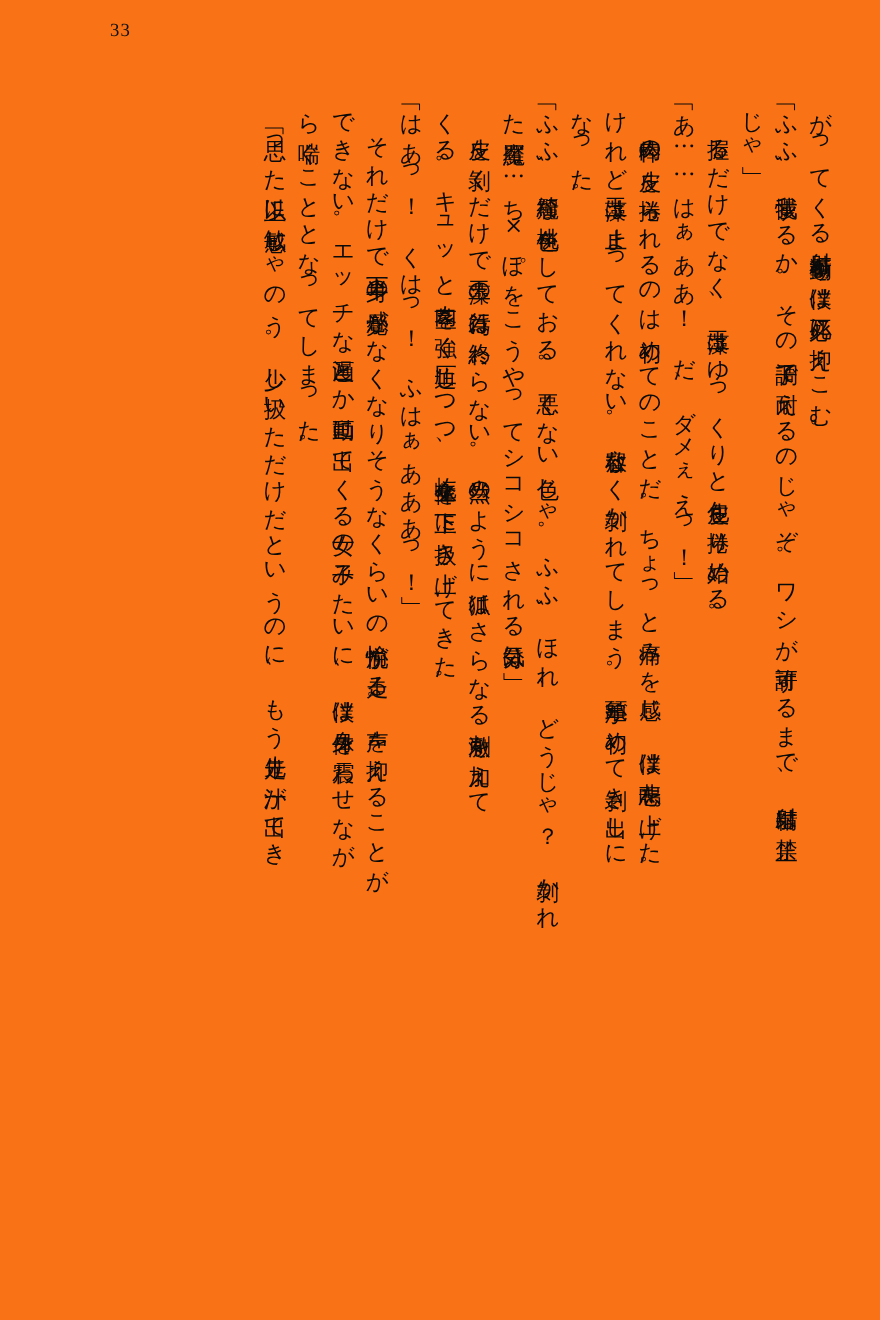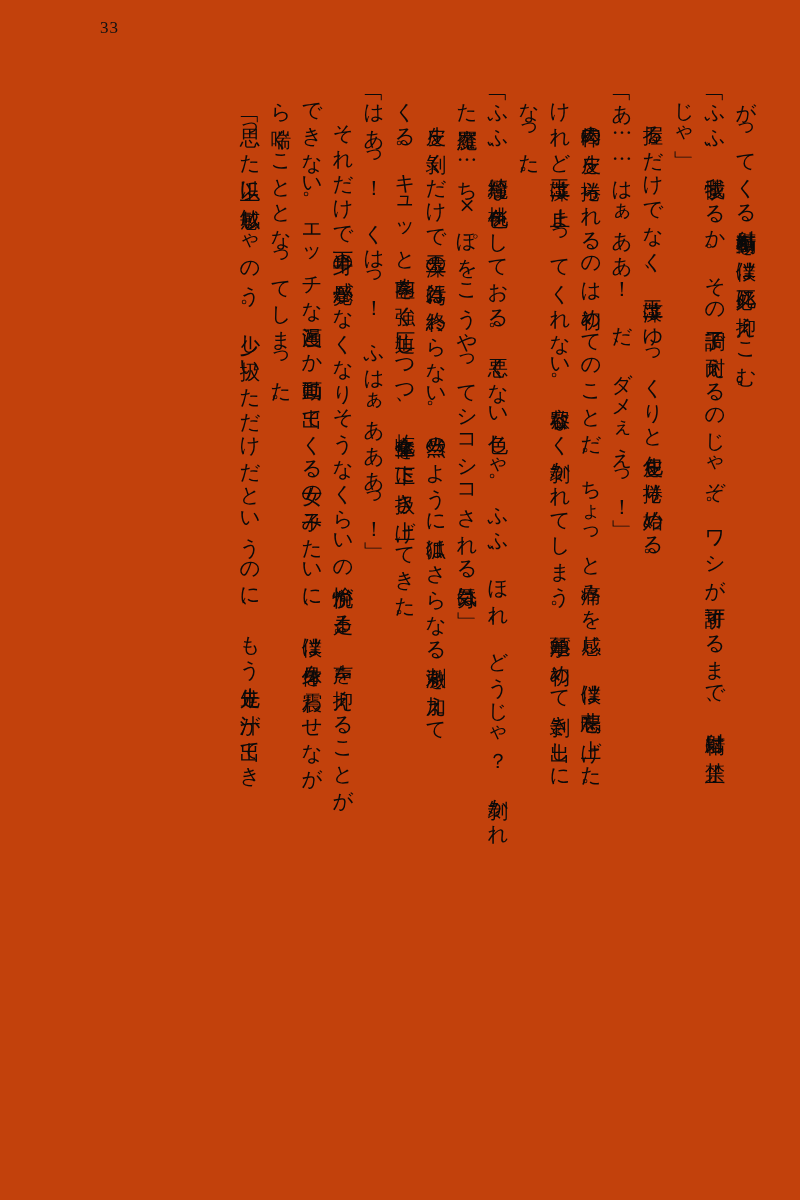--- a/index.html
+++ b/index.html
@@ -4,21 +4,21 @@
 <style>
   html, body {
     margin: 0;
     padding: 0;
     background: #ffffff;
   }
   .page {
     position: relative;
     width: 800px;
     height: 1200px;
-    background: #c2410c;
+    background: #f97316;
     overflow: hidden;
     font-family: "Liberation Serif", "DejaVu Serif", serif;
     color: #000000;
   }
   .page-number {
     position: absolute;
     top: 18px;
     left: 100px;
     font-size: 17px;
     letter-spacing: 1px;

